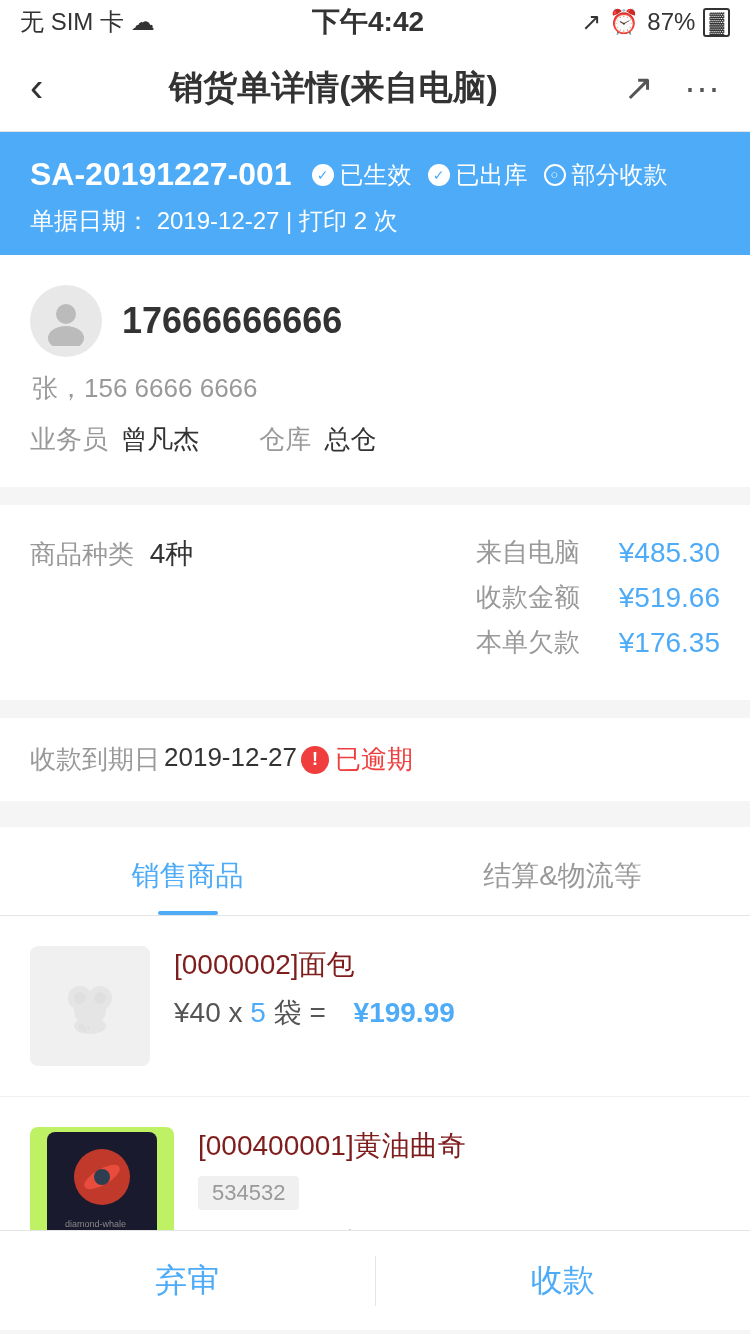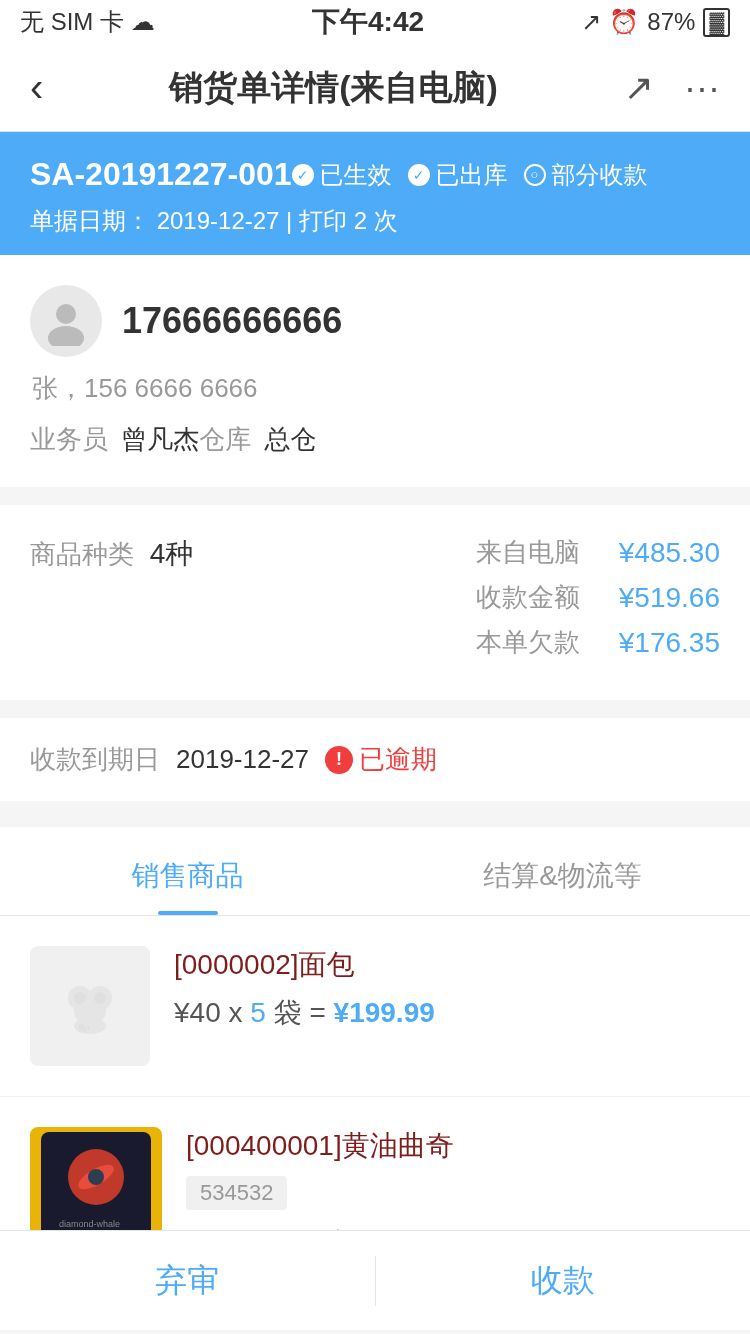--- a/index.html
+++ b/index.html
@@ -60,20 +60,21 @@
     }
 
     
     .header-banner {
       background: #4dabf7;
       padding: 24px 30px 18px;
     }
     .banner-top {
       display: flex;
       align-items: center;
+      gap: 20px;
       margin-bottom: 12px;
     }
     .banner-id {
       font-size: 32px;
       font-weight: 700;
       color: #fff;
     }
     .banner-badges {
       display: flex;
       align-items: center;
@@ -132,20 +133,21 @@
       color: #333;
     }
     .customer-sub {
       font-size: 26px;
       color: #999;
       margin-bottom: 16px;
       padding-left: 2px;
     }
     .customer-meta {
       display: flex;
+      gap: 60px;
     }
     .meta-item {
       font-size: 26px;
       color: #555;
     }
     .meta-label { color: #999; }
     .meta-value { color: #333; margin-left: 6px; }
 
     
     .summary-section {
@@ -171,22 +173,22 @@
     }
     .summary-row-label { font-size: 26px; color: #999; }
     .summary-row-value { font-size: 28px; color: #4dabf7; min-width: 120px; text-align: right; }
 
     
     .due-section {
       background: #fff;
       padding: 24px 30px;
       margin-bottom: 10px;
       display: flex;
-      align-items: center;
-      gap: 16px;
+      align-items: flex-start;
+      gap: 4px;
       font-size: 26px;
     }
     .due-label { color: #999; }
     .due-date { color: #333; }
     .overdue-badge {
       display: flex;
       align-items: center;
       gap: 6px;
       color: #f03e3e;
       font-size: 26px;
@@ -248,24 +250,24 @@
       border-radius: 8px;
       background: #f0f0f0;
       flex-shrink: 0;
       display: flex;
       align-items: center;
       justify-content: center;
       overflow: hidden;
     }
     .product-thumb svg { opacity: 0.3; }
     .product-thumb-img2 {
-      width: 132px;
+      width: 144px;
       height: 120px;
       border-radius: 8px;
-      background: #eab308;
+      background: #bef264;
       flex-shrink: 0;
       display: flex;
       align-items: center;
       justify-content: center;
       overflow: hidden;
       font-size: 60px;
     }
     .product-info { flex: 1; }
     .product-name {
       font-size: 28px;
@@ -279,21 +281,21 @@
       font-size: 22px;
       padding: 4px 14px;
       border-radius: 4px;
       margin-bottom: 14px;
     }
     .product-price {
       font-size: 28px;
       color: #555;
     }
     .product-price-highlight { color: #4dabf7; }
-    .product-price-total { color: #4dabf7; font-weight: 600; }
+    .product-price-total { color: #4dabf7; font-weight: 600; margin-left: 20px; }
 
     
     .bottom-bar {
       position: fixed;
       bottom: 4px;
       left: 0;
       width: 750px;
       height: 100px;
       background: #fff;
       border-top: 1px solid #e5e5e5;

